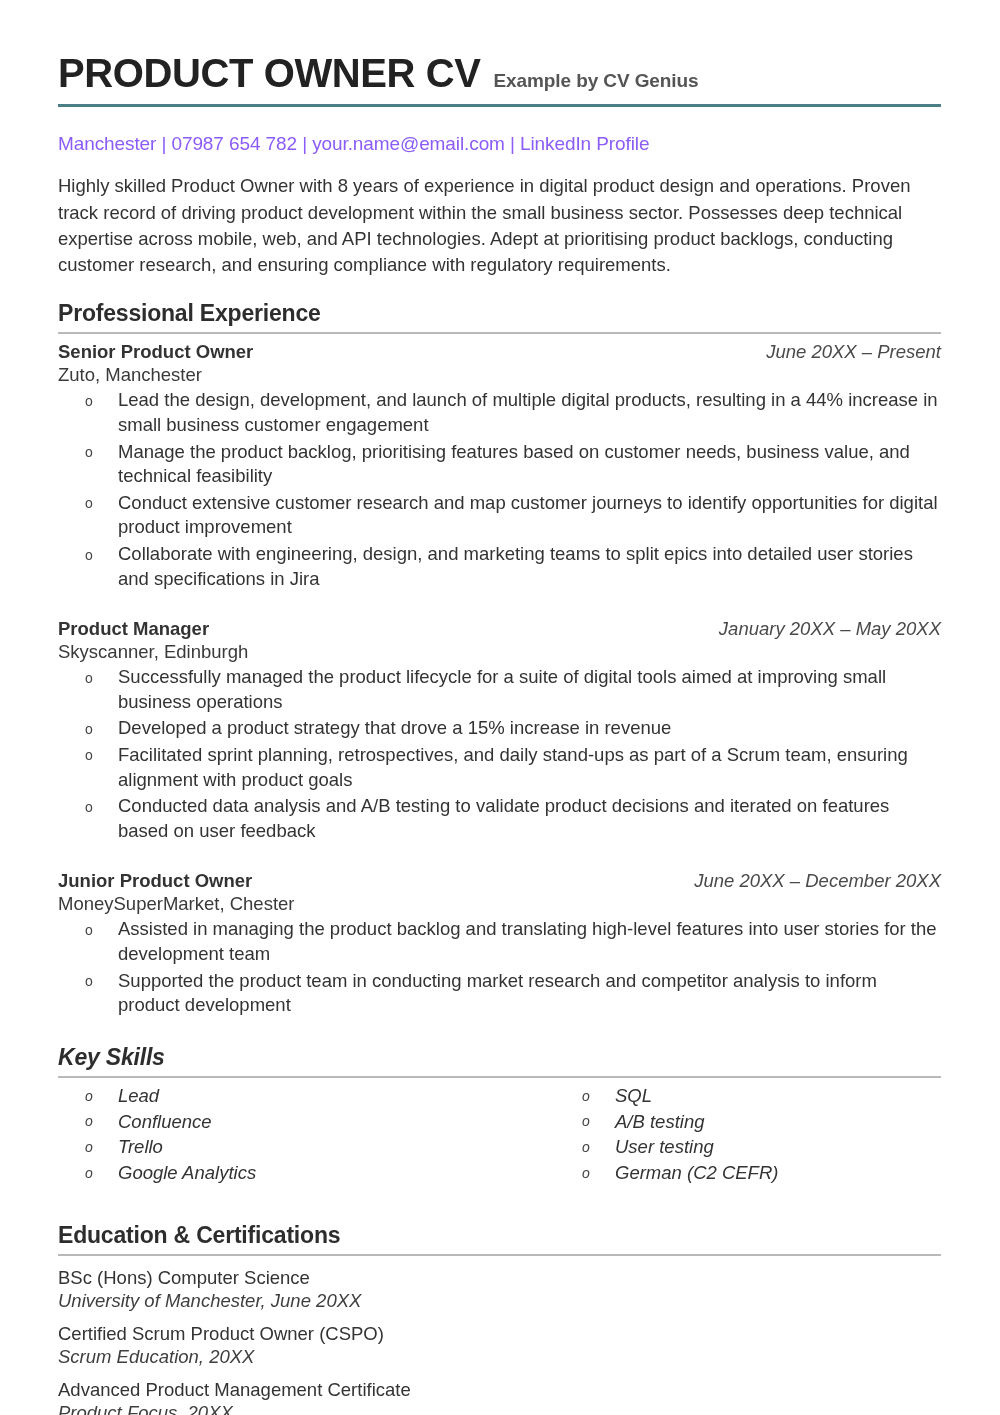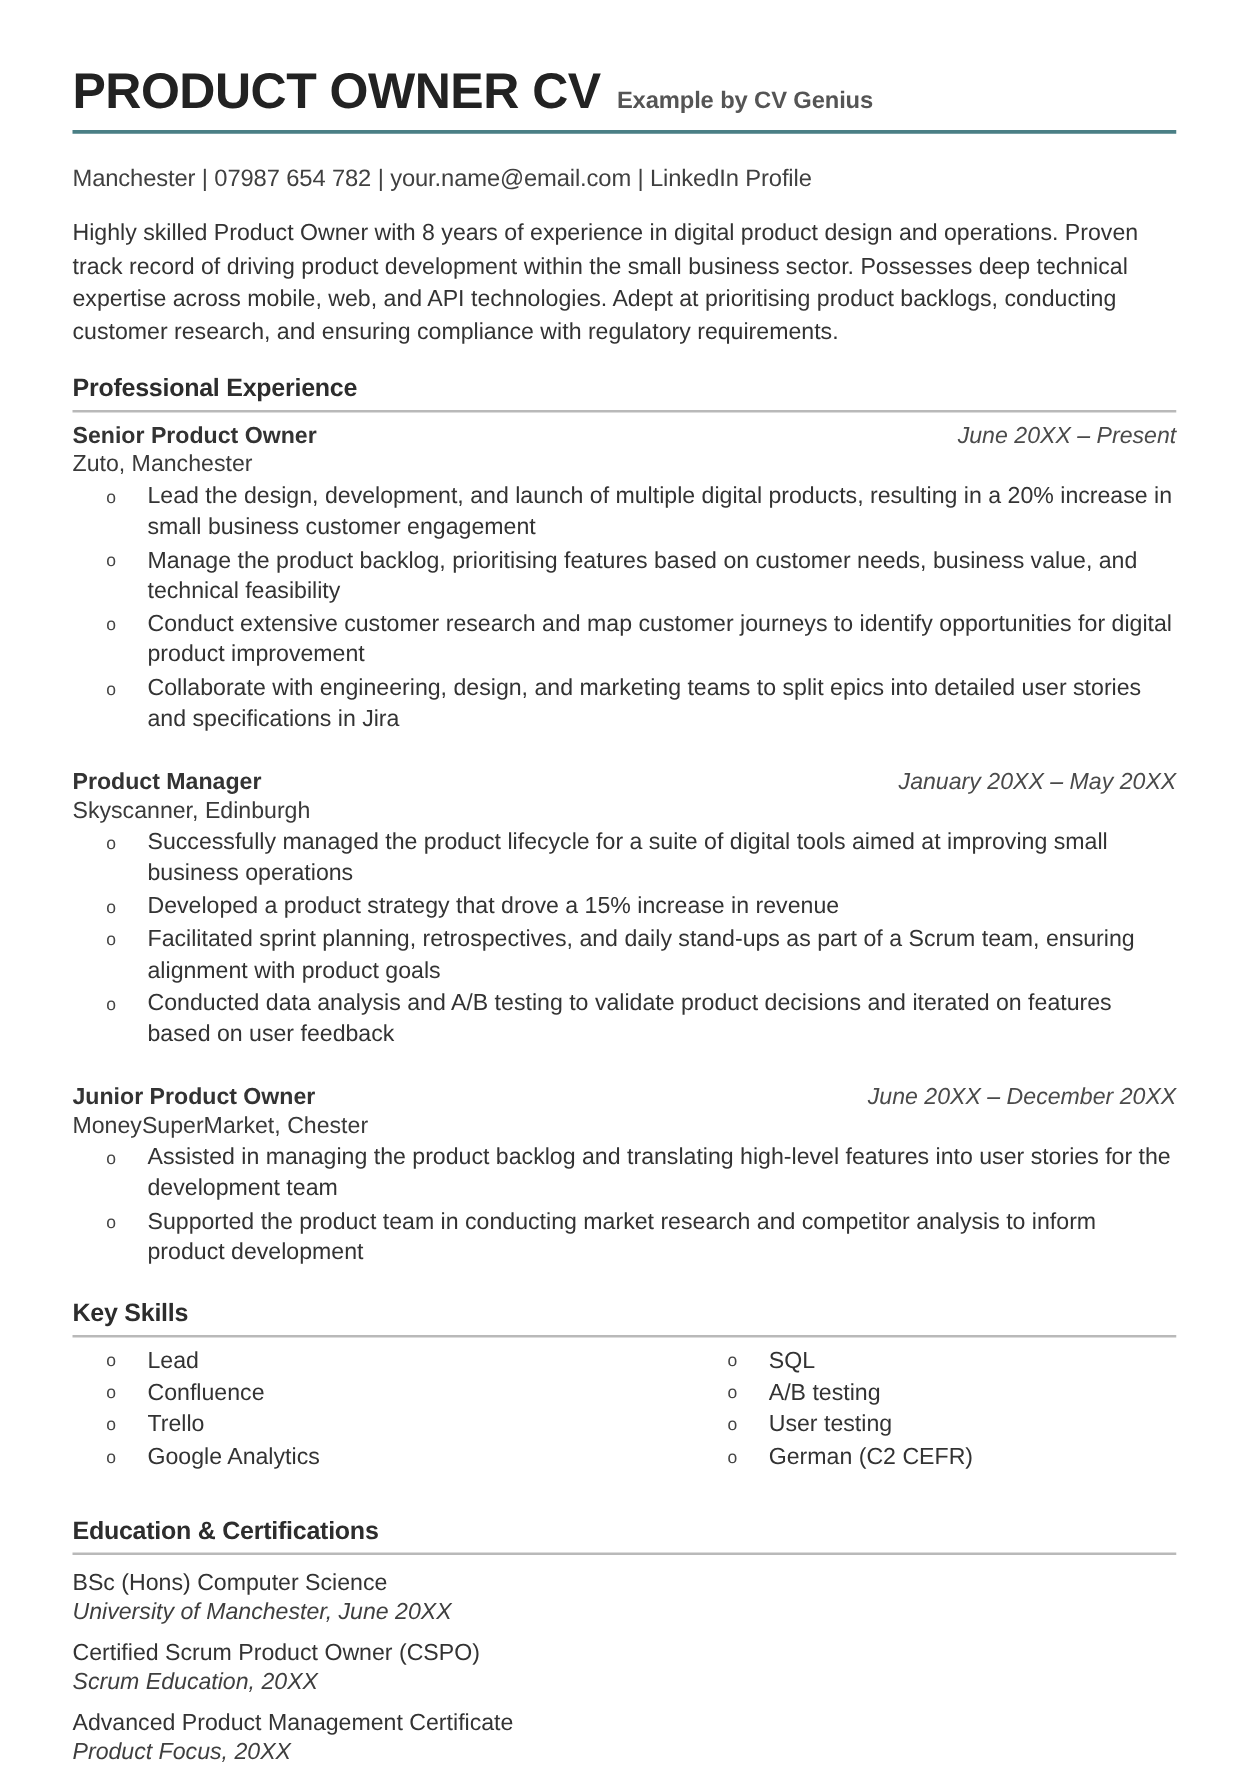--- a/index.html
+++ b/index.html
@@ -46,40 +46,40 @@
     margin-top: 10px;
     height: 3px;
     background: #4a7f85;
     width: 883px;
   }
 
   
   .contact {
     margin-top: 26px;
     font-size: 19px;
-    color: #404040;
+    color: #8b5cf6;
     letter-spacing: -0.1px;
   }
 
   
   .summary {
     margin-top: 18px;
     font-size: 18.5px;
     line-height: 1.42;
     color: #333333;
     width: 884px;
     text-align: left;
   }
 
   
   .section {
     margin-top: 22px;
   }
   .section-title {
-    font-size: 20px;
+    font-size: 23px;
     font-weight: bold;
     color: #2d2d2d;
     letter-spacing: -0.2px;
   }
   .section-rule {
     margin-top: 5px;
     height: 2px;
     background: #b9b9b9;
     width: 883px;
   }
@@ -191,20 +191,21 @@
     font-size: 18.5px;
     font-style: italic;
     color: #3f3f3f;
     margin-top: 1px;
   }
   .section.education {
     margin-top: 38px;
   }
   .section.skills {
     margin-top: 26px;
+    font-style: italic;
   }
 </style>
 </head>
 <body>
 
 <div class="page">
 
   <div class="header-line">
     <span class="cv-title">PRODUCT OWNER CV</span>
     <span class="cv-subtitle">Example by CV Genius</span>
@@ -219,21 +220,21 @@
     <div class="section-title">Professional Experience</div>
     <div class="section-rule"></div>
 
     <div class="job">
       <div class="job-head">
         <span class="job-title">Senior Product Owner</span>
         <span class="job-dates">June 20XX – Present</span>
       </div>
       <div class="job-company">Zuto, Manchester</div>
       <ul class="bullets">
-        <li>Lead the design, development, and launch of multiple digital products, resulting in a 20% increase in small business customer engagement</li>
+        <li>Lead the design, development, and launch of multiple digital products, resulting in a 44% increase in small business customer engagement</li>
         <li>Manage the product backlog, prioritising features based on customer needs, business value, and technical feasibility</li>
         <li>Conduct extensive customer research and map customer journeys to identify opportunities for digital product improvement</li>
         <li>Collaborate with engineering, design, and marketing teams to split epics into detailed user stories and specifications in Jira</li>
       </ul>
     </div>
 
     <div class="job">
       <div class="job-head">
         <span class="job-title">Product Manager</span>
         <span class="job-dates">January 20XX – May 20XX</span>

